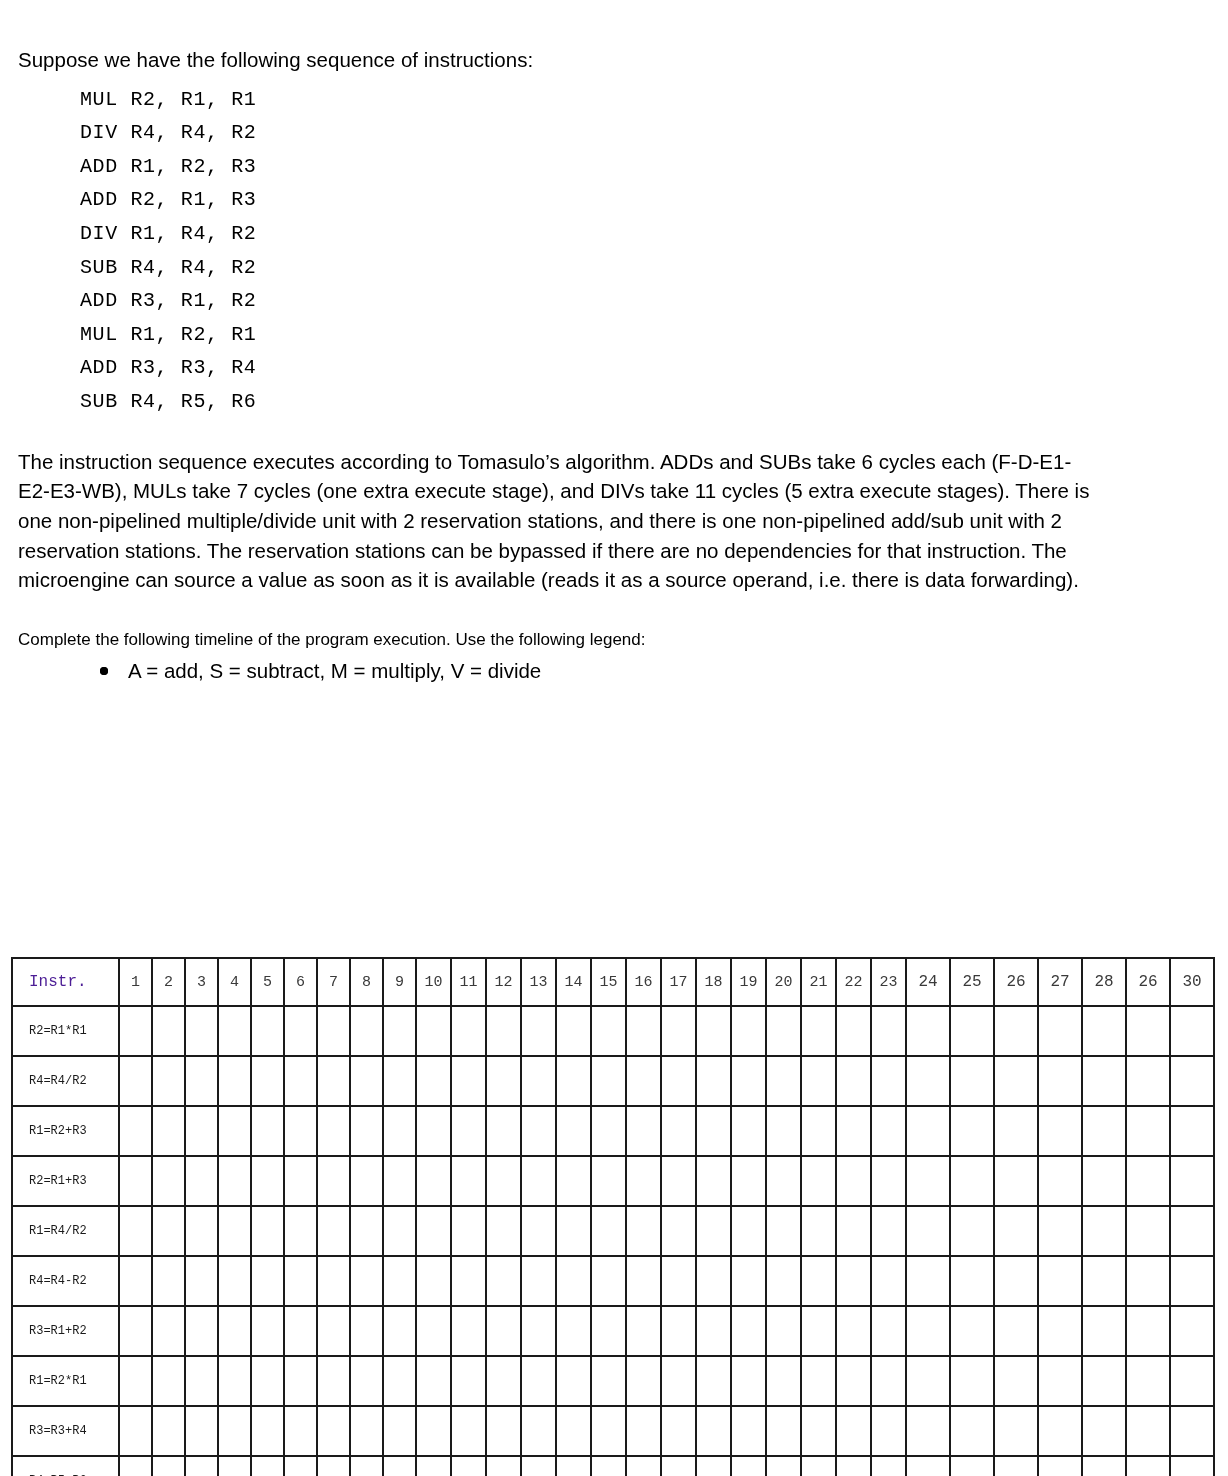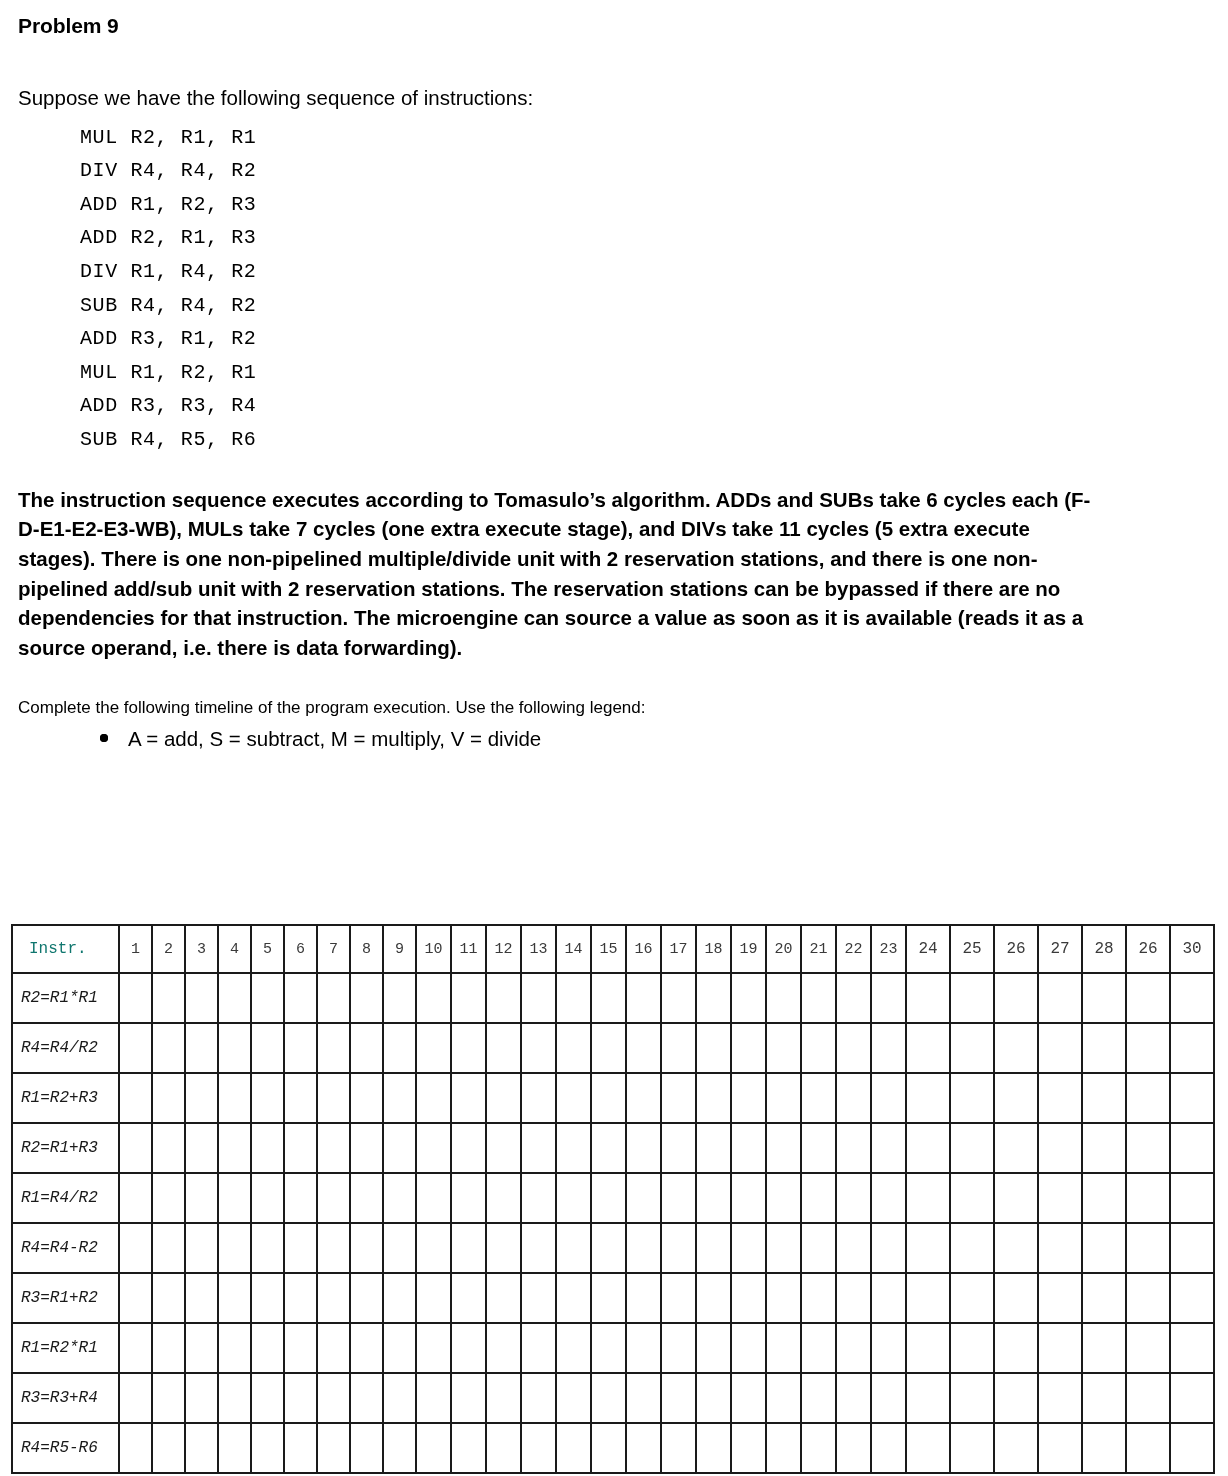--- a/index.html
+++ b/index.html
@@ -40,21 +40,20 @@
     line-height: 1.68;
     letter-spacing: 0.6px;
     white-space: pre;
   }
   .code-line { white-space: pre; }
   .para {
     font-size: 20.5px;
     line-height: 1.45;
     margin: 28px 18px 0 18px;
     width: 1075px;
-    font-weight: bold;
   }
   .prompt {
     font-size: 17px;
     line-height: 1.3;
     margin: 34px 0 0 18px;
   }
   ul.legend {
     margin: 5px 0 0 0;
     padding: 0 0 0 100px;
     list-style: none;
@@ -100,39 +99,37 @@
     font-size: 15px;
     color: #3a3a3a;
     text-align: center;
     vertical-align: middle;
     height: 48px;
   }
   table.timeline th.instr-head {
     font-size: 16px;
     text-align: left;
     padding-left: 16px;
-    color: #0f766e;
+    color: #4c1d95;
   }
   table.timeline th.wide-num { font-size: 16px; }
   table.timeline td.instr-cell {
     font-family: "Liberation Mono", "DejaVu Sans Mono", monospace;
-    font-size: 16px;
+    font-size: 12px;
     color: #1a1a1a;
     text-align: left;
-    padding-left: 8px;
+    padding-left: 16px;
     vertical-align: middle;
-    font-style: italic;
   }
 </style>
 </head>
 <body>
 
 <div class="page">
 
-  <h1 class="title">Problem 9</h1>
 
   <p class="intro">Suppose we have the following sequence of instructions:</p>
 
   <div class="code-block"><div class="code-line">MUL R2, R1, R1</div><div class="code-line">DIV R4, R4, R2</div><div class="code-line">ADD R1, R2, R3</div><div class="code-line">ADD R2, R1, R3</div><div class="code-line">DIV R1, R4, R2</div><div class="code-line">SUB R4, R4, R2</div><div class="code-line">ADD R3, R1, R2</div><div class="code-line">MUL R1, R2, R1</div><div class="code-line">ADD R3, R3, R4</div><div class="code-line">SUB R4, R5, R6</div></div>
 
   <p class="para">The instruction sequence executes according to Tomasulo’s algorithm. ADDs and SUBs take 6 cycles each (F-D-E1-E2-E3-WB), MULs take 7 cycles (one extra execute stage), and DIVs take 11 cycles (5 extra execute stages). There is one non-pipelined multiple/divide unit with 2 reservation stations, and there is one non-pipelined add/sub unit with 2 reservation stations. The reservation stations can be bypassed if there are no dependencies for that instruction. The microengine can source a value as soon as it is available (reads it as a source operand, i.e. there is data forwarding).</p>
 
   <p class="prompt">Complete the following timeline of the program execution. Use the following legend:</p>
 
   <ul class="legend">

